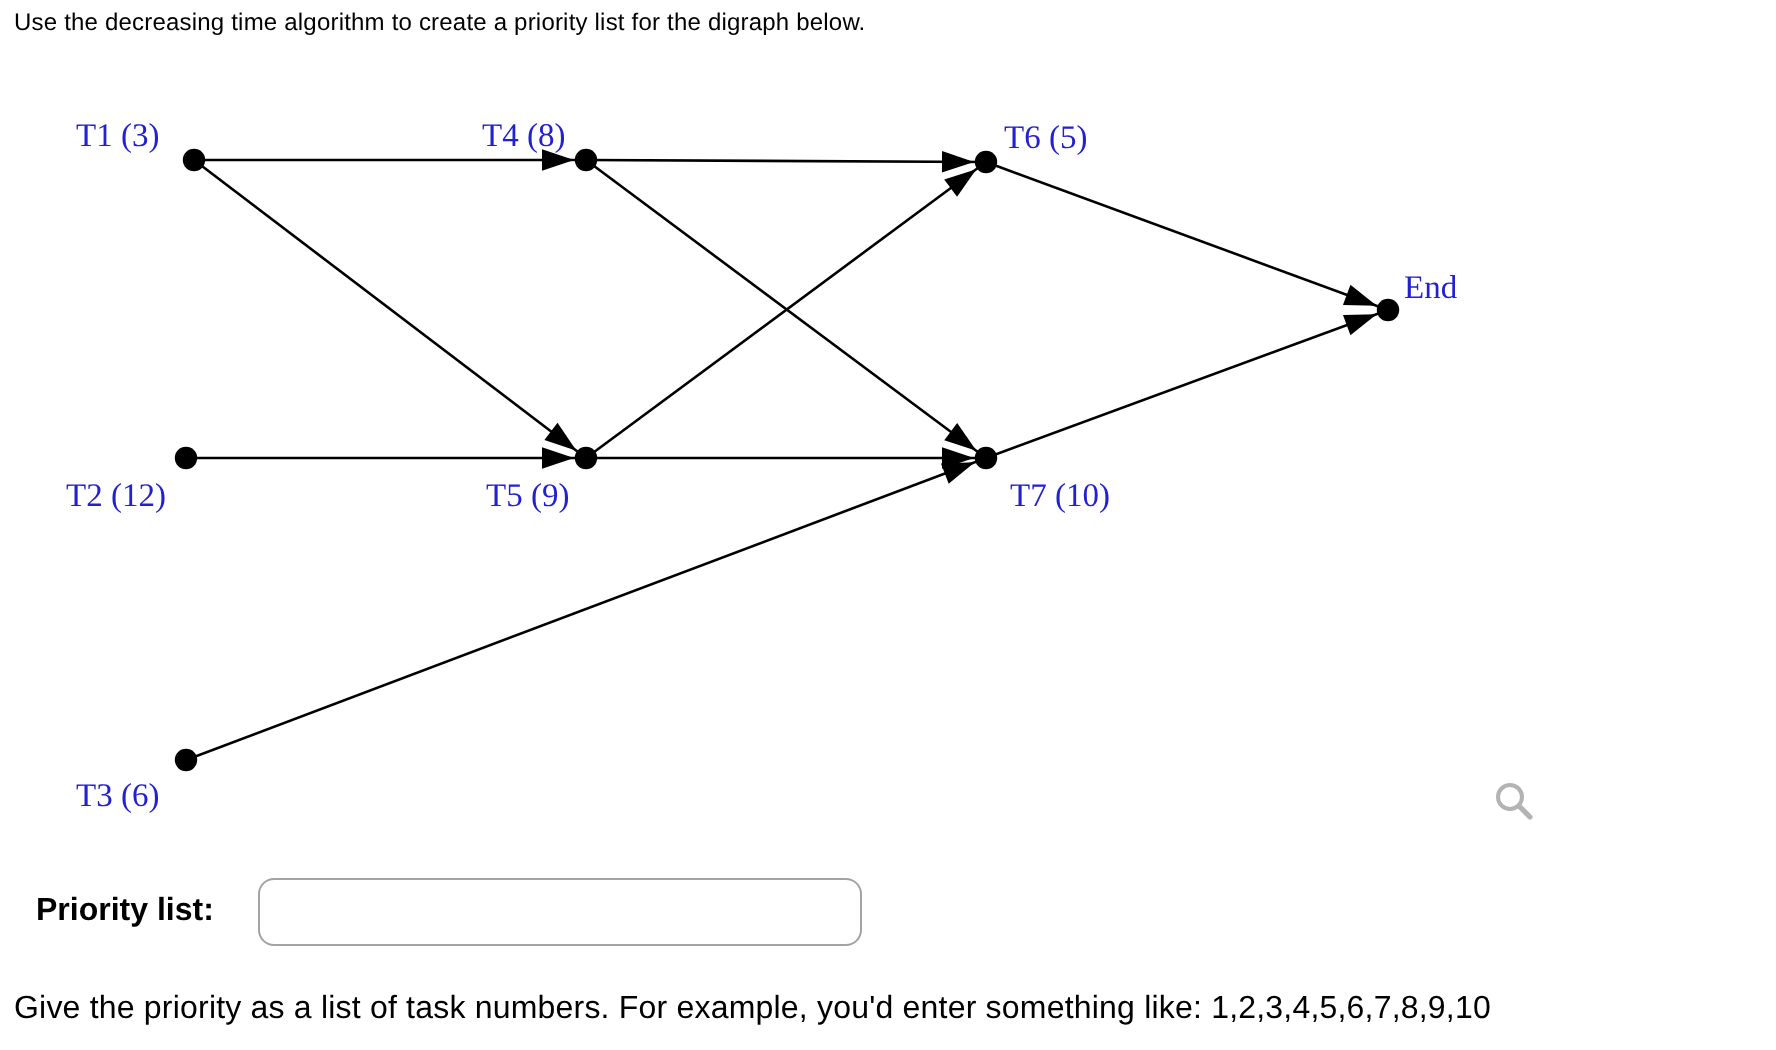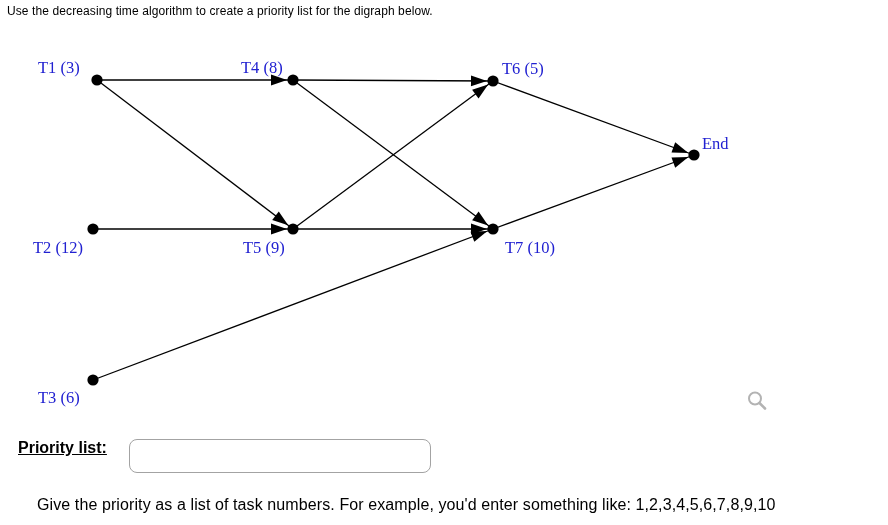--- a/index.html
+++ b/index.html
@@ -24,22 +24,22 @@
     width: 888px; height: 525px;
   }
   .graph-svg text {
     font-family: "Liberation Serif", "DejaVu Serif", serif;
     font-size: 16.5px;
   }
   .priority-row {
     position: absolute;
     left: 18px; top: 439px;
     display: flex;
+    align-items: center;
     gap: 22px;
-    text-decoration: underline;
   }
   .priority-label {
     font-size: 16px;
     font-weight: bold;
     color: #000000;
     white-space: nowrap;
   }
   .priority-input {
     width: 284px;
     height: 32px;
@@ -57,21 +57,20 @@
     width: 30px; height: 30px;
     cursor: pointer;
   }
   .instructions {
     position: absolute;
     left: 7px; top: 496px;
     font-size: 16px;
     color: #000000;
     letter-spacing: 0.1px;
     white-space: nowrap;
-    margin-left: 30px;
   }
 </style>
 </head>
 <body>
 
 <div class="page-title">Use the decreasing time algorithm to create a priority list for the digraph below.</div>
 
 <svg class="graph-svg" id="graph-svg" viewBox="0 0 888 525" xmlns="http://www.w3.org/2000/svg">
     <line x1="97" y1="80" x2="293" y2="80" stroke="#000000" stroke-width="1.3"></line>
     <polygon points="287,80 271,85.4 271,74.6" fill="#000000"></polygon>

